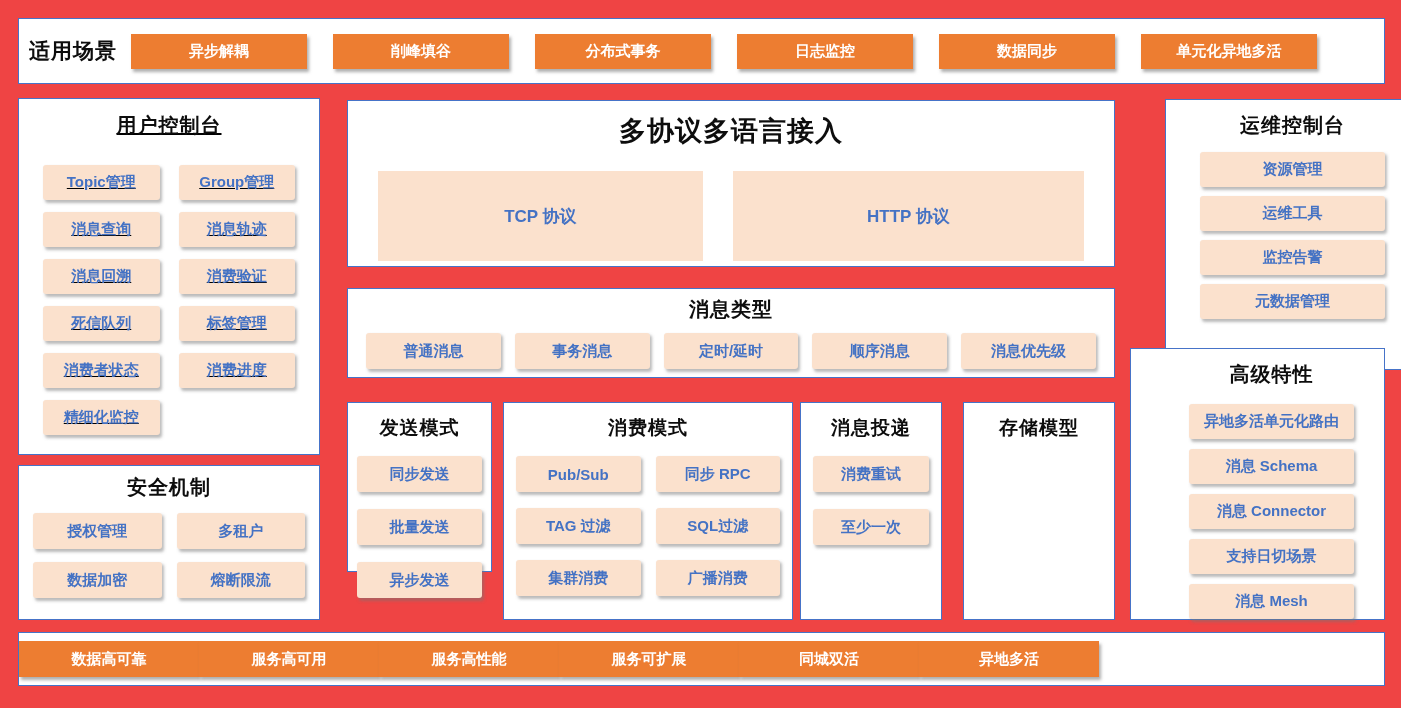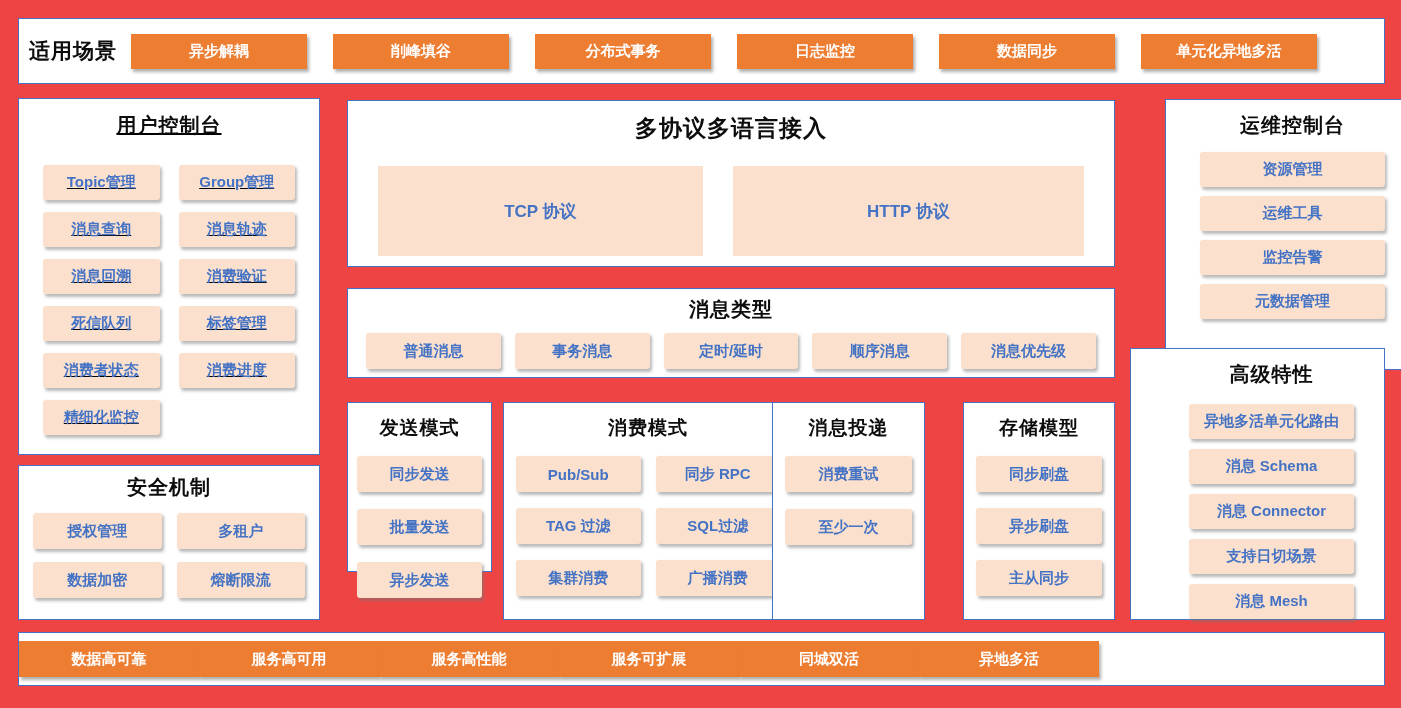--- a/index.html
+++ b/index.html
@@ -39,41 +39,41 @@
   .p-user .grid2{column-gap:19px;row-gap:12px;margin:26px 24px 0;}
 
   
   .p-sec{left:18px;top:465px;width:302px;height:155px;}
   .p-sec .ptitle{padding-top:8px;}
   .p-sec .grid2{column-gap:15px;row-gap:13px;margin:12px 14px 0;}
   .p-sec .chip{height:36px;}
 
   
   .p-proto{left:347px;top:100px;width:768px;height:167px;}
-  .p-proto .ptitle{padding-top:12px;font-size:23px;}
+  .p-proto .ptitle{padding-top:12px;font-size:27px;}
   .p-proto .row{display:flex;gap:30px;margin:22px 30px 0;}
   .fb-tcp{flex:0 0 46%;}
   .fb-http{flex:1;}
 
   
   .p-msgtype{left:347px;top:288px;width:768px;height:90px;}
   .p-msgtype .ptitle{padding-top:7px;}
   .p-msgtype .row{display:flex;gap:14px;margin:10px 18px 0;}
   .p-msgtype .chip{flex:1;height:36px;}
 
   
   .p-send{left:347px;top:402px;width:145px;height:170px;}
   .p-send .ptitle,.p-consume .ptitle,.p-deliver .ptitle,.p-store .ptitle{padding-top:12px;font-size:19px;}
   .p-send .col{gap:17px;margin:15px 9px 0;justify-content:space-between;}
   .p-send .chip,.p-consume .chip,.p-deliver .chip,.p-store .chip{height:36px;}
 
   .p-consume{left:503px;top:402px;width:290px;height:218px;}
   .p-consume .grid2{column-gap:15px;row-gap:16px;margin:15px 12px 0;}
 
-  .p-deliver{left:772px;top:402px;width:153px;height:218px;}
+  .p-deliver{left:800px;top:402px;width:142px;height:218px;}
   .p-deliver .col{gap:17px;margin:15px 12px 0;}
 
   .p-store{left:963px;top:402px;width:152px;height:218px;}
   .p-store .col{gap:16px;margin:15px 12px 0;}
 
   
   .p-ops{left:1165px;top:99px;width:255px;height:271px;}
   .p-ops .ptitle{padding-top:12px;}
   .p-ops .col{gap:9px;margin:13px 34px 0;}
 
@@ -171,25 +171,20 @@
   <div class="panel p-deliver">
     <div class="ptitle">消息投递</div>
     <div class="col">
       <div class="chip">消费重试</div>
       <div class="chip">至少一次</div>
     </div>
   </div>
 
   <div class="panel p-store">
     <div class="ptitle">存储模型</div>
-    <div class="col">
-      <div class="chip">同步刷盘</div>
-      <div class="chip">异步刷盘</div>
-      <div class="chip">主从同步</div>
-    </div>
   </div>
 
   <div class="panel p-ops">
     <div class="ptitle">运维控制台</div>
     <div class="col">
       <div class="chip">资源管理</div>
       <div class="chip">运维工具</div>
       <div class="chip">监控告警</div>
       <div class="chip">元数据管理</div>
     </div>

